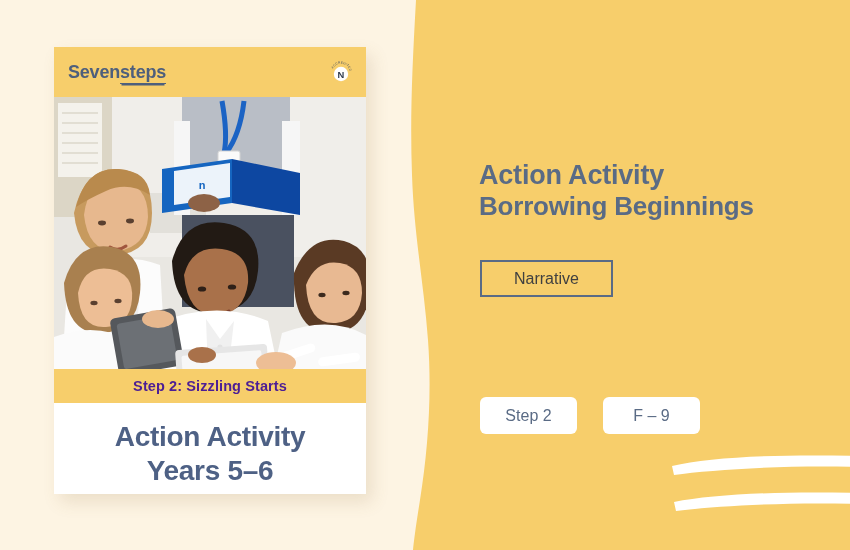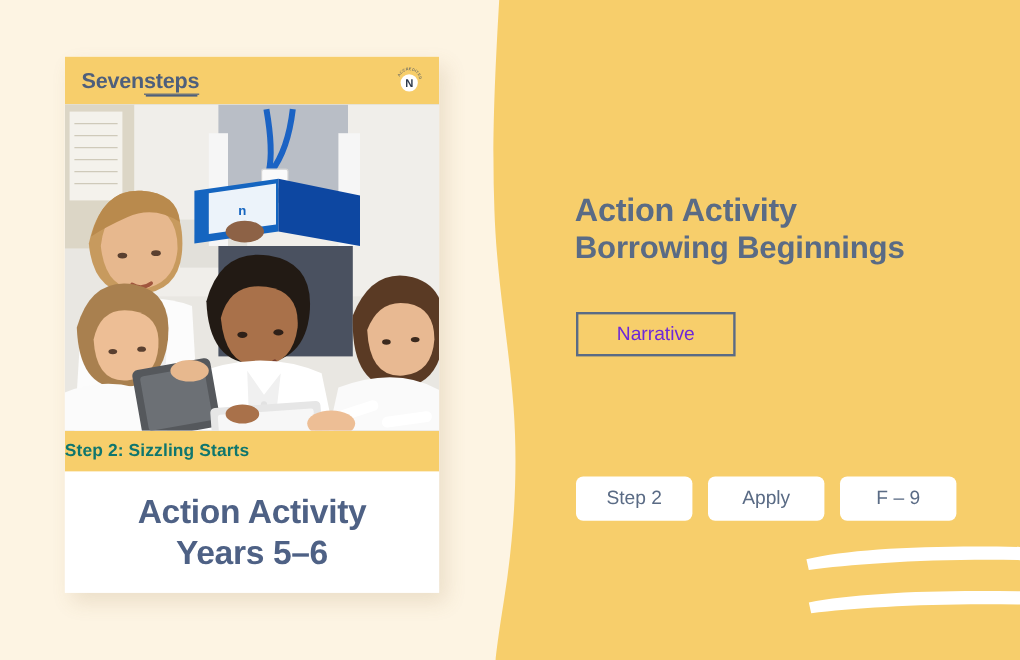--- a/index.html
+++ b/index.html
@@ -51,21 +51,21 @@
     top: 47px;
     width: 312px;
     height: 447px;
     background: #FFFFFF;
     box-shadow: 6px 8px 16px rgba(140, 115, 60, 0.16);
     overflow: hidden;
   }
 
   .card-header {
     position: relative;
-    height: 40px;
+    height: 50px;
     background: #F7CE6B;
     display: flex;
     align-items: center;
     justify-content: space-between;
     padding: 0 12px 0 14px;
     box-sizing: border-box;
   }
   .brand-logo {
     font-size: 18px;
     letter-spacing: -0.2px;
@@ -96,21 +96,22 @@
     background: #D8D6D2;
   }
   .card-photo svg { display: block; width: 100%; height: 100%; }
 
   
   .card-step-band {
     height: 34px;
     background: #F7CE6B;
     display: flex;
     align-items: center;
-    color: #0f766e;
+    justify-content: center;
+    color: #4c1d95;
     font-size: 14.5px;
     font-weight: 700;
     letter-spacing: 0.1px;
   }
 
   
   .card-title-block {
     height: 101px;
     background: #FFFFFF;
     display: flex;
@@ -157,35 +158,35 @@
   }
 
   #genre-tag {
     position: absolute;
     left: 1px;
     top: 260px;
     min-width: 128px;
     height: 37px;
     border: 2px solid #5A6B85;
     background: transparent;
-    color: #6d28d9;
+    color: #404040;
     font-size: 16px;
     display: inline-flex;
     align-items: center;
     justify-content: center;
     padding: 0 32px;
     box-sizing: border-box;
   }
 
   #meta-pills {
     position: absolute;
     left: 1px;
     top: 397px;
     display: flex;
-    gap: 13px;
+    gap: 26px;
   }
   .meta-pill {
     background: #FFFFFF;
     color: #5A6B85;
     font-size: 16px;
     border-radius: 6px;
     height: 37px;
     min-width: 97px;
     display: inline-flex;
     align-items: center;
@@ -346,18 +347,17 @@
       <span id="heading-title">Action Activity</span>
       <span id="heading-subtitle">Borrowing Beginnings</span>
     </div>
 
     <div id="genre-tag">
       <span>Narrative</span>
     </div>
 
     <div id="meta-pills">
       <button class="meta-pill">Step 2</button>
-      <button class="meta-pill">Apply</button>
       <button class="meta-pill">F – 9</button>
     </div>
 
   </div>
 </div>
 
 </body></html>

